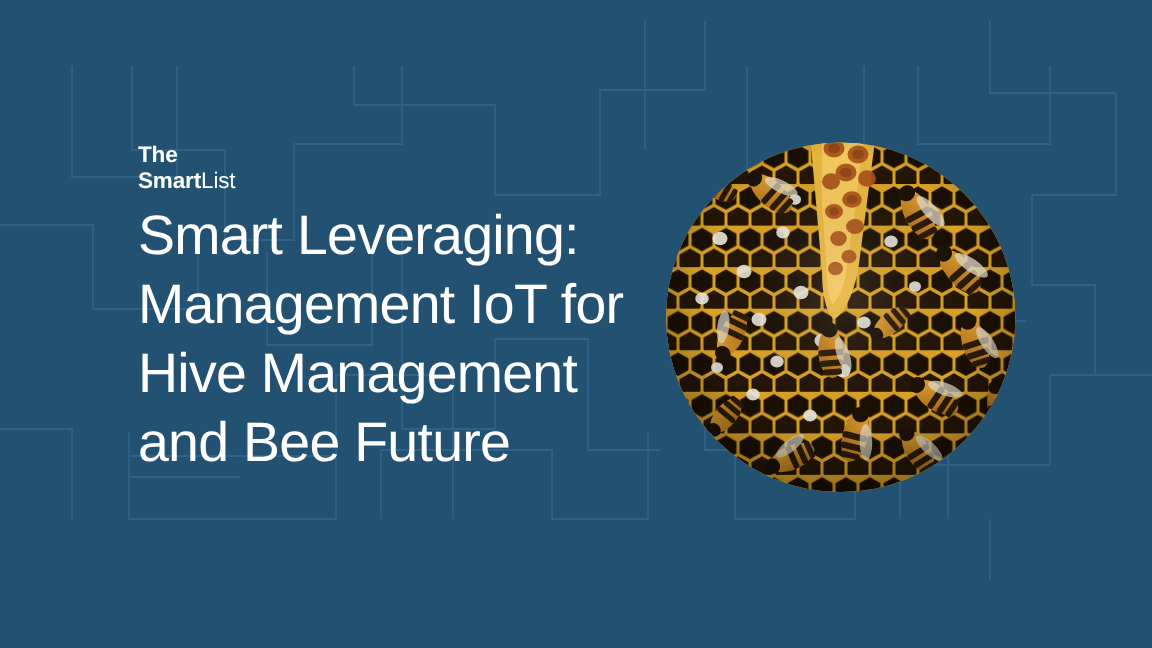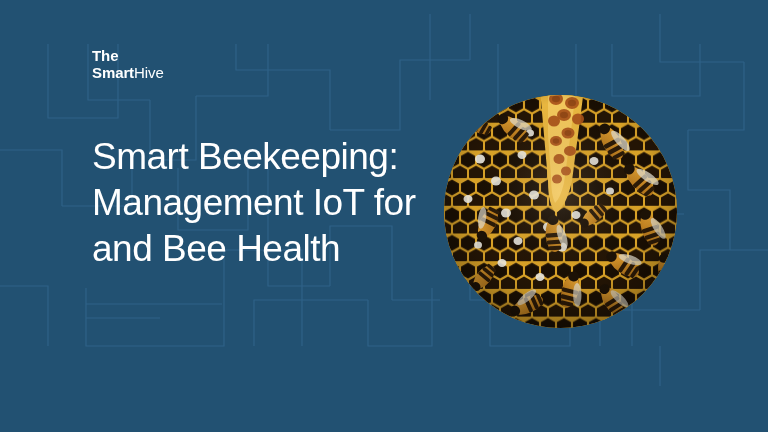--- a/index.html
+++ b/index.html
@@ -32,20 +32,21 @@
     left:92px; top:48px;
     z-index:5;
     line-height:1.12;
     color:#ffffff;
     letter-spacing:-0.1px;
   }
   .logo-line1 {
     font-size:15px;
     font-weight:bold;
     display:block;
+    margin-top:48px;
   }
   .logo-line2 {
     font-size:15px;
     display:block;
     white-space:nowrap;
   }
   .logo-future { font-weight:bold; }
   .logo-list   { font-weight:400; }
 
   
@@ -118,27 +119,28 @@
         <path d="M 600 346 L 600 310 L 700 310"></path>
         <path d="M 700 310 L 700 250 L 768 250"></path>
         <path d="M 660 346 L 660 386"></path>
         <path d="M 0 286 L 48 286 L 48 346"></path>
       </g>
     </svg>
   </div>
 
   <div class="logo">
     <span class="logo-line1">The</span>
-    <span class="logo-line2"><span class="logo-future">Smart</span><span class="logo-list">Hive</span></span>
+    <span class="logo-line2"><span class="logo-future">Smart</span><span class="logo-list">List</span></span>
   </div>
 
   <h1 class="headline">
-    <span class="headline-line">Smart Beekeeping:</span>
+    <span class="headline-line">Smart Leveraging:</span>
     <span class="headline-line">Management IoT for</span>
-    <span class="headline-line">and Bee Health</span>
+    <span class="headline-line">Hive Management</span>
+    <span class="headline-line">and Bee Future</span>
   </h1>
 
   <div class="hero-circle">
     <svg viewBox="0 0 233 233" xmlns="http://www.w3.org/2000/svg">
       <defs>
 
         <pattern id="comb" width="16" height="27.7" patternUnits="userSpaceOnUse">
           <rect width="16" height="27.7" fill="#d9a227"></rect>
           <polygon points="8,1.5 15,5.4 15,13.3 8,17.2 1,13.3 1,5.4" fill="#241505"></polygon>
           <polygon points="0,15.4 7,19.3 7,27.2 0,31.1 -7,27.2 -7,19.3" fill="#241505"></polygon>

